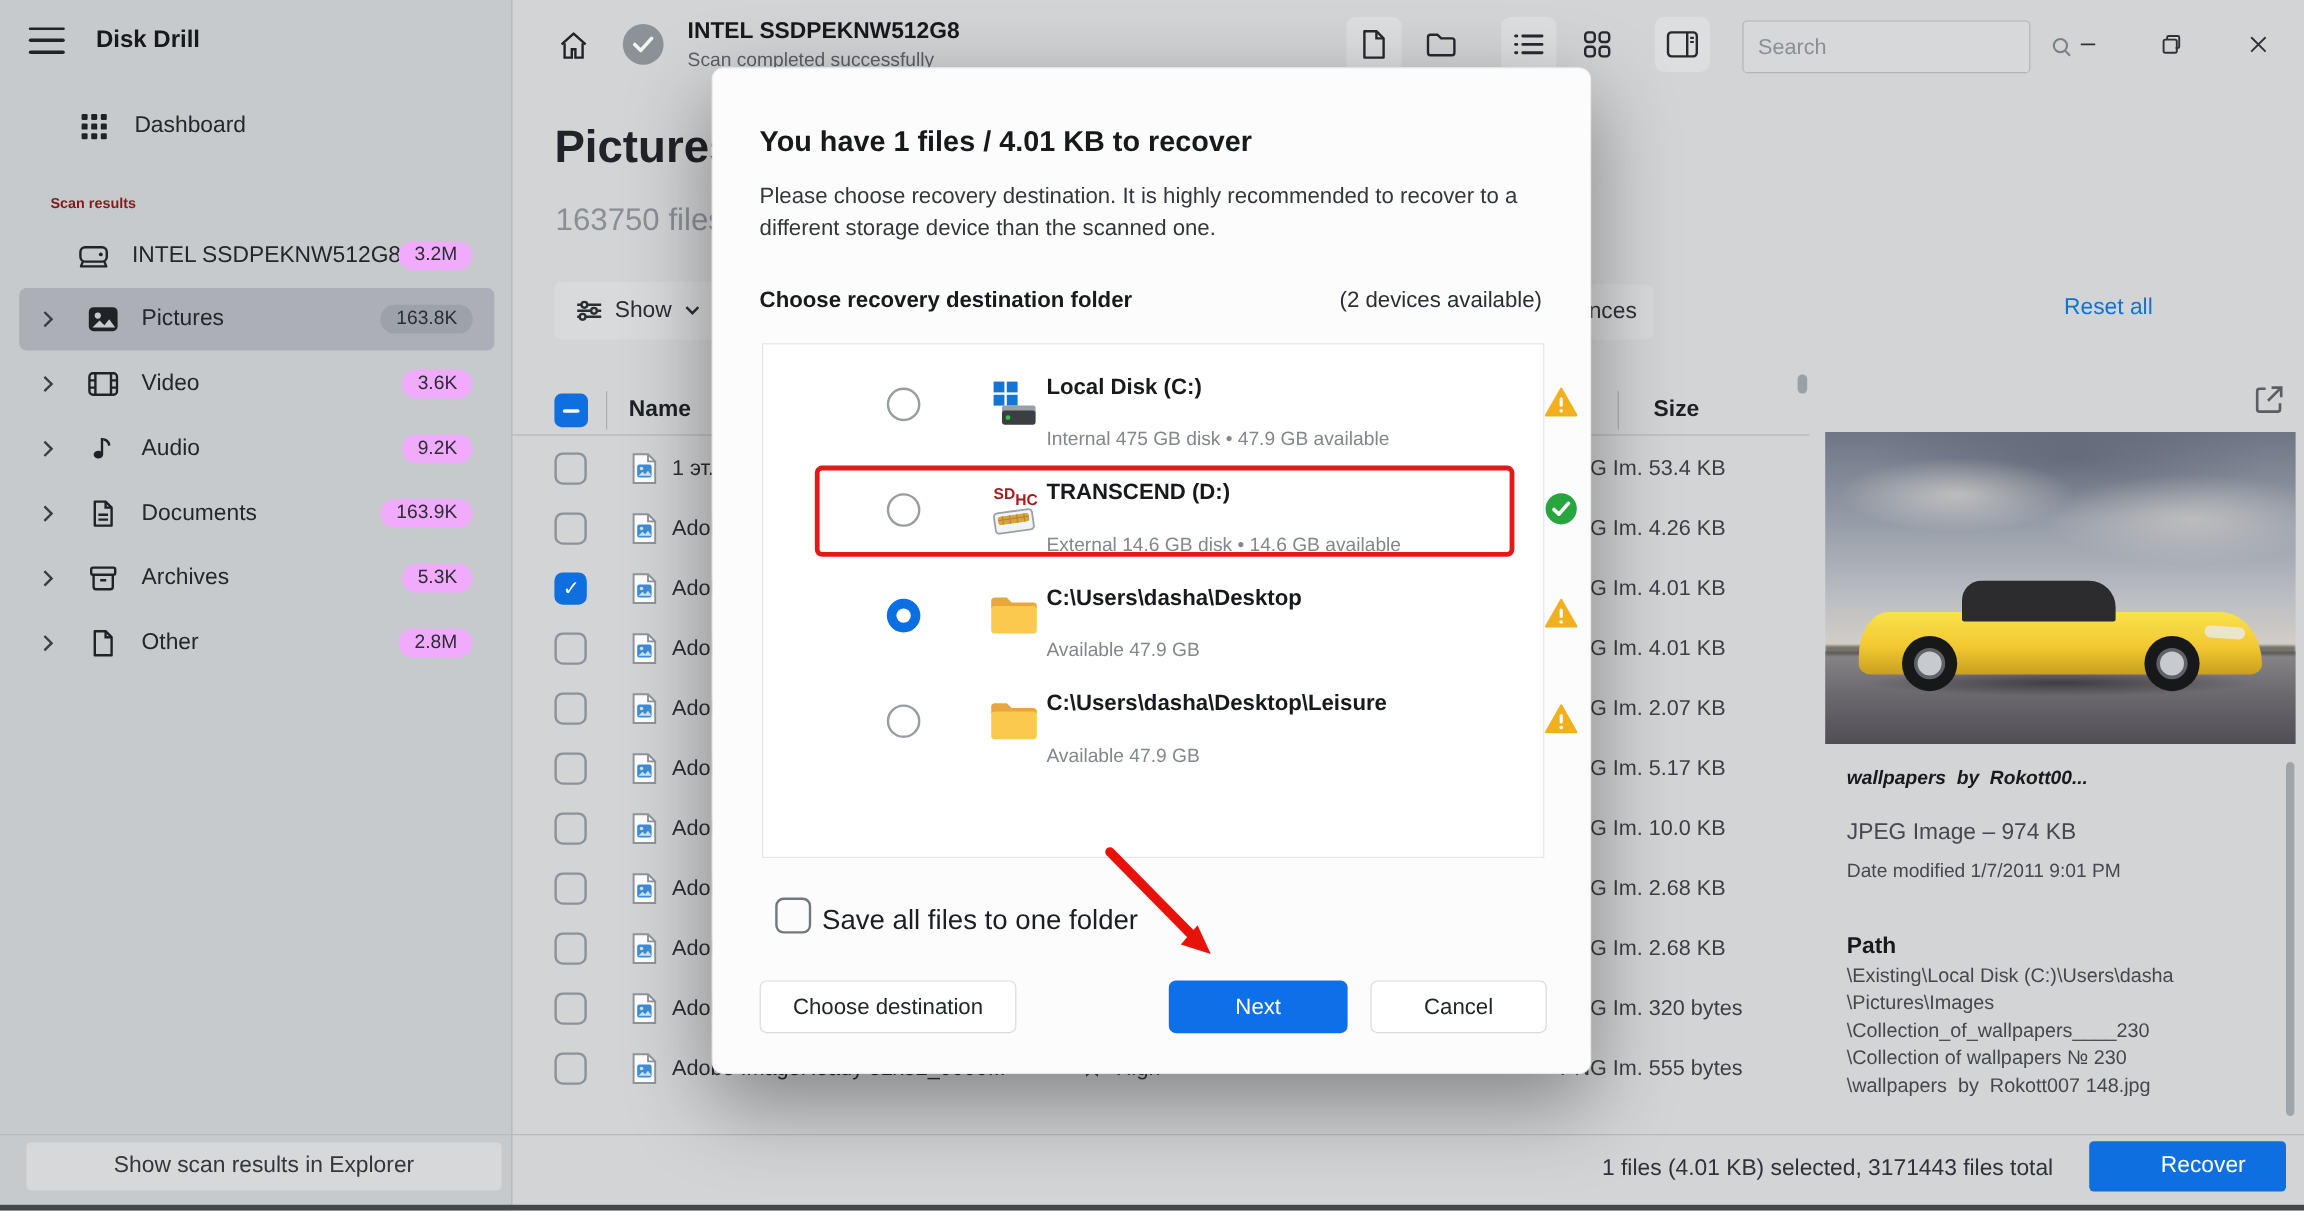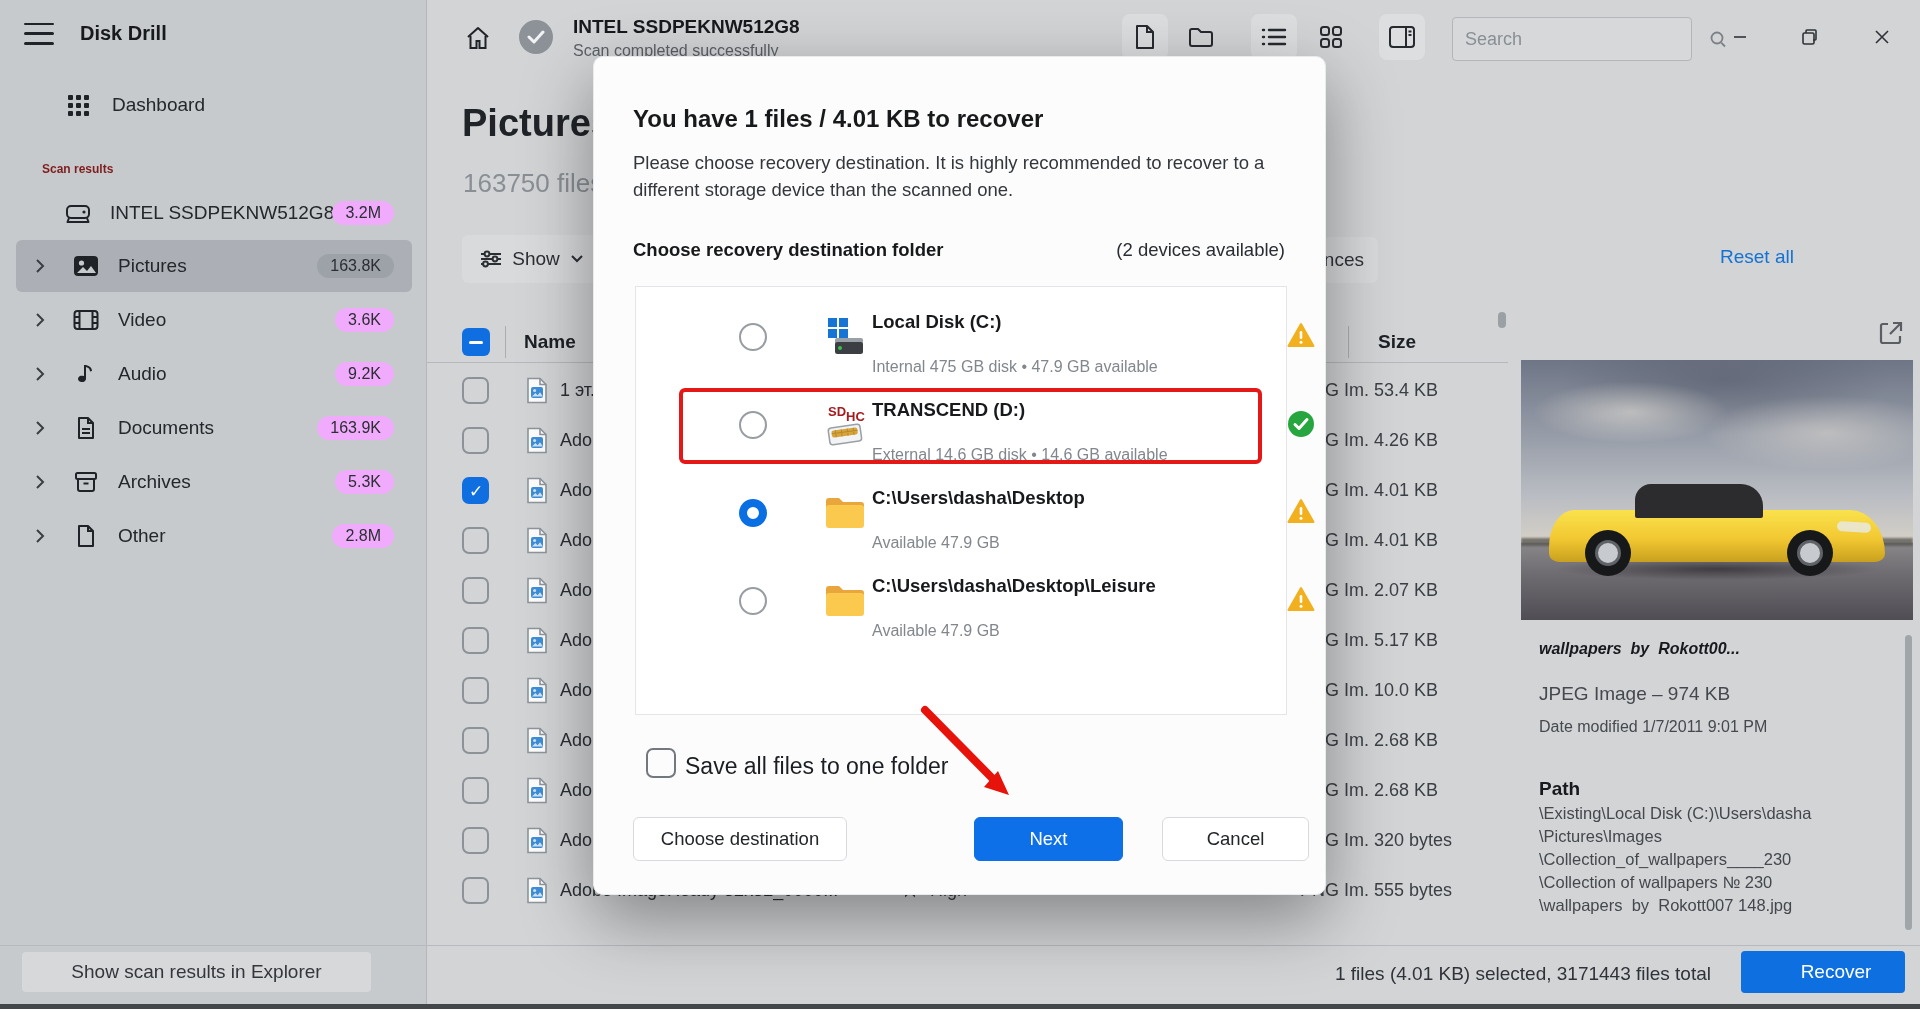--- a/index.html
+++ b/index.html
@@ -21,21 +21,21 @@
   .sec-label{position:absolute;left:42px;top:162px;font-size:12px;font-weight:700;color:#7f1d1d;}
   .nav-dev{top:188px;}
   .nav-dev .ico{margin-left:48px;margin-right:18px;}
   .cat{height:52px;}
   .cat .chev{margin-left:18px;width:14px;}
   .cat .ico{margin-left:24px;margin-right:18px;width:28px;display:flex;justify-content:center;}
   .cat.selected{background:#acb0b6;}
   .badge{position:absolute;right:18px;font-size:16px;color:#2b2e32;background:#f0abfc;border-radius:13px;padding:4px 13px;line-height:1;}
   .cat.selected .badge{background:#9da1a8;}
   .c0{top:240px}.c1{top:294px}.c2{top:348px}.c3{top:402px}.c4{top:456px}.c5{top:510px}
-  .sb-foot-btn{position:absolute;left:22px;top:952px;width:349px;height:40px;background:#d6d8da;border:none;border-radius:4px;font-size:19px;color:#33373b;font-family:inherit;cursor:pointer;}
+  .sb-foot-btn{position:absolute;left:22px;top:952px;width:396px;height:40px;background:#d6d8da;border:none;border-radius:4px;font-size:19px;color:#33373b;font-family:inherit;cursor:pointer;}
 
   
   .tb-home{left:459px;top:19px;width:38px;height:38px;display:flex;align-items:center;justify-content:center;cursor:pointer;}
   .tb-check{left:519px;top:20px;width:34px;height:34px;border-radius:50%;background:#8d9298;display:flex;align-items:center;justify-content:center;}
   .tb-title{left:573px;top:16px;font-size:19px;font-weight:700;color:#17191c;}
   .tb-sub{left:573px;top:42px;font-size:16px;color:#5c6065;}
   .viewbtn{top:14px;width:46px;height:46px;border-radius:8px;display:flex;align-items:center;justify-content:center;cursor:pointer;}
   .viewbtn.active{background:#dcdee0;}
   .v0{left:1122px}.v1{left:1178px}.v2{left:1251px}.v3{left:1308px}.v4{left:1379px}
   .search{left:1452px;top:17px;width:238px;height:42px;background:#d6d8da;border:1px solid #b2b6ba;border-radius:4px;display:flex;align-items:center;}
@@ -116,21 +116,21 @@
   .dest-ico{position:absolute;left:152px;top:20px;width:48px;height:48px;display:flex;align-items:center;justify-content:center;}
   .dest-name{position:absolute;left:203px;top:18px;font-size:18.5px;font-weight:700;color:#17191c;}
   .dest-sub{position:absolute;left:203px;top:46px;font-size:16px;color:#82878d;margin-top:19px;}
   .dest-status{position:absolute;left:618px;top:29px;}
   .hl-frame{position:absolute;left:10px;right:24px;top:7px;bottom:5px;border:4px solid #e41917;border-radius:6px;pointer-events:none;}
   .m-savebox{position:absolute;left:52px;top:691px;width:30px;height:30px;border:2px solid #73787e;border-radius:7px;box-sizing:border-box;cursor:pointer;}
   .m-savelbl{position:absolute;left:91px;top:696px;font-size:23px;color:#1b1e22;}
   .m-btn{position:absolute;top:760px;height:44px;border-radius:6px;font-size:18.5px;font-family:inherit;cursor:pointer;border:1px solid #d8dadd;background:#fff;color:#222529;}
   .b-choose{left:39px;width:214px;}
   .b-next{left:380px;width:149px;background:#0e70e8;border-color:#0e70e8;color:#fff;}
-  .b-cancel{left:568px;width:147px;}
+  .b-cancel{left:548px;width:147px;}
   .annot-arrow{position:absolute;left:910px;top:700px;z-index:30;pointer-events:none;}
 </style>
 </head>
 <body>
 
 <div id="app">
 
   <div class="sidebar">
     <div class="sb-head">
       <div class="hamburger">

